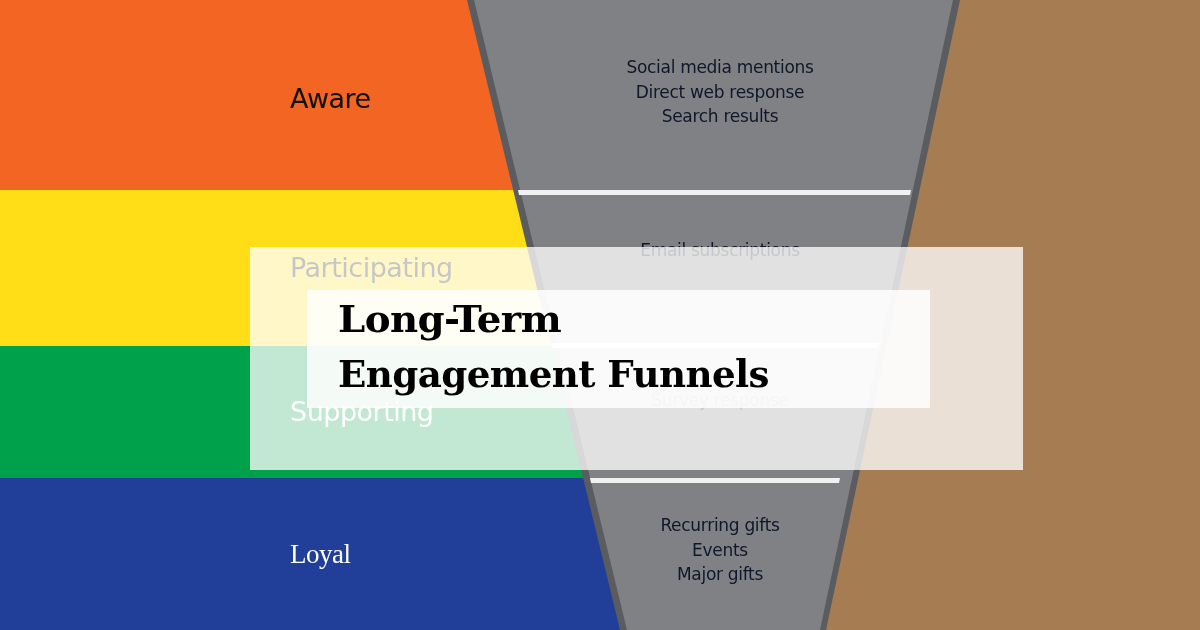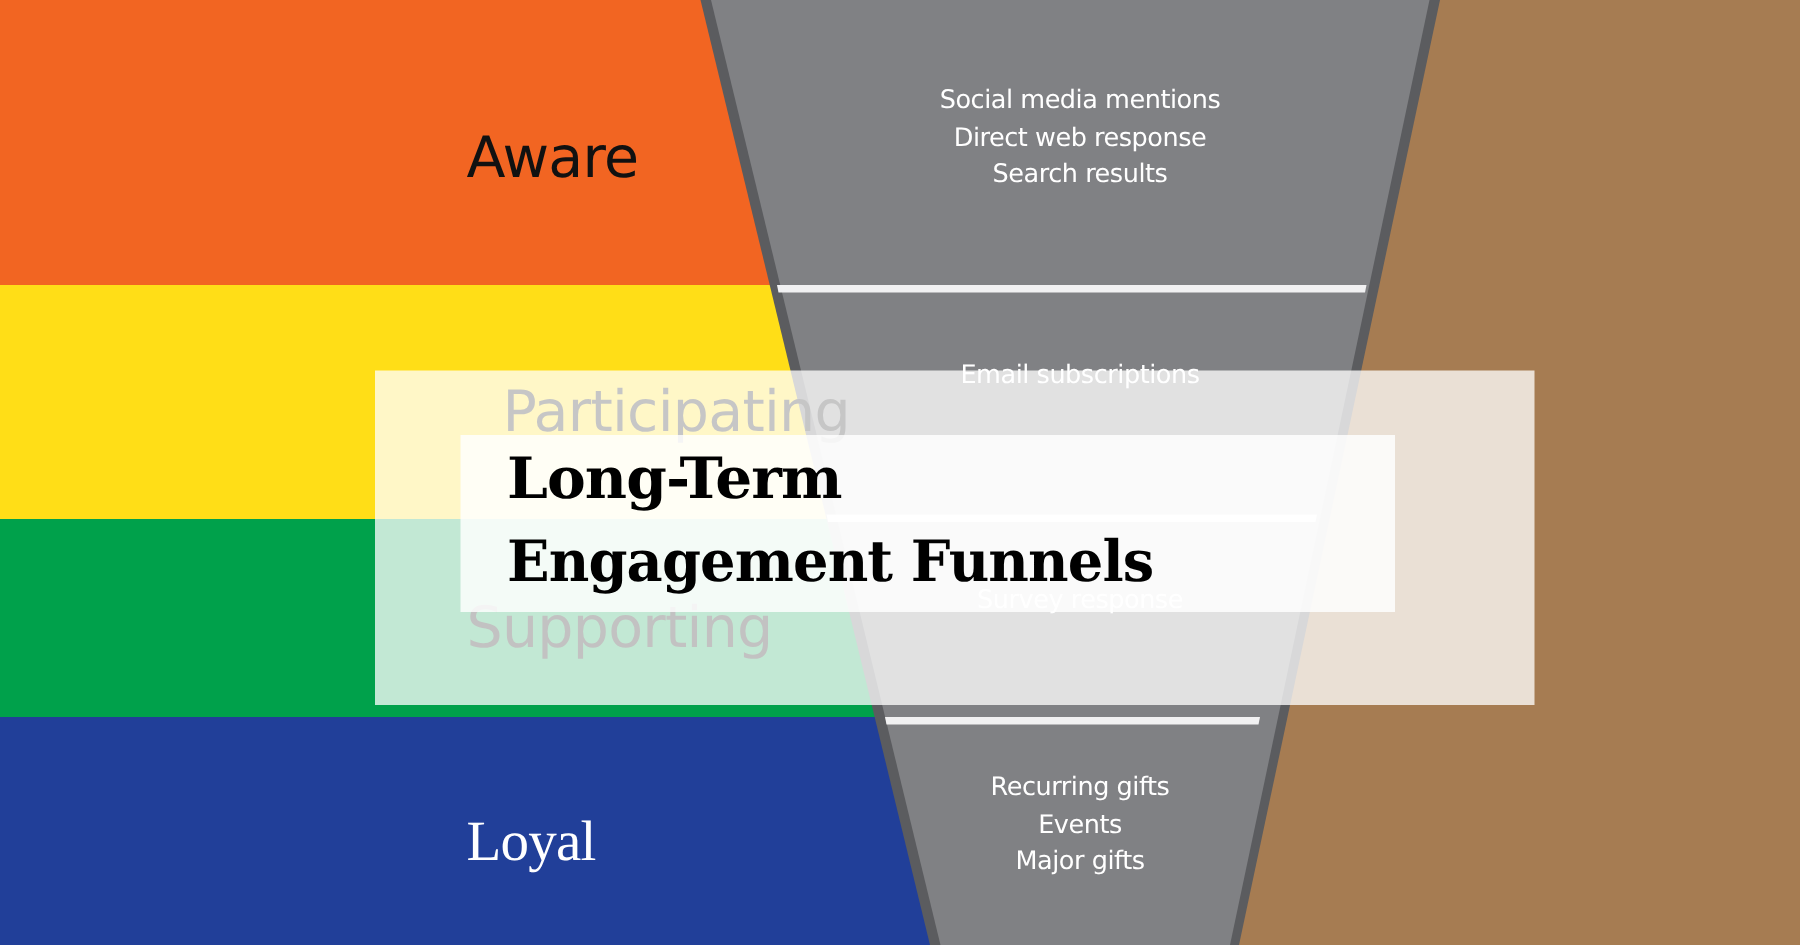--- a/index.html
+++ b/index.html
@@ -1,20 +1,20 @@
 <!DOCTYPE html>
 <html><head>
 <meta charset="utf-8">
 <style>
   html, body { margin: 0; padding: 0; }
   body { width: 1200px; height: 630px; position: relative; overflow: hidden; background: #a67c52; font-family: "Liberation Sans", sans-serif; }
   .band { position: absolute; left: 0; width: 1200px; }
-  .stage-label { position: absolute; left: 311px; font-family: "DejaVu Sans", sans-serif; font-size: 38px; letter-spacing: -0.5px; }
+  .stage-label { position: absolute; left: 290px; font-family: "DejaVu Sans", sans-serif; font-size: 27px; letter-spacing: -0.5px; }
   svg.funnel { position: absolute; left: 0; top: 0; }
-  .items { position: absolute; left: 560px; width: 320px; text-align: center; color: #ffffff; font-family: "DejaVu Sans", sans-serif; font-size: 17px; line-height: 24.5px; letter-spacing: -0.3px; }
+  .items { position: absolute; left: 560px; width: 320px; text-align: center; color: #0f172a; font-family: "DejaVu Sans", sans-serif; font-size: 17px; line-height: 24.5px; letter-spacing: -0.3px; }
   .items div { white-space: nowrap; }
   .overlay { position: absolute; left: 250px; top: 247px; width: 773px; height: 223px; background: rgba(255,255,255,0.76); }
   .title-box { position: absolute; left: 307px; top: 290px; width: 623px; height: 118px; background: rgba(255,255,255,0.82); }
   .title { position: absolute; left: 338px; font-family: "DejaVu Serif", serif; font-weight: bold; font-size: 38px; color: #000; white-space: nowrap; letter-spacing: -0.6px; transform-origin: left top; }
 </style>
 </head>
 <body>
 
 <div class="band" style="top:0;height:190px;background:#f26522;"></div>
 <div class="band" style="top:190px;height:156px;background:#ffde17;"></div>
@@ -24,22 +24,22 @@
 <svg class="funnel" width="1200" height="630">
   <polygon points="958,0 1200,0 1200,630 806,630" fill="#a67c52"></polygon>
   <polygon points="467,0 960,0 826,630 620,630" fill="#5b5c5f"></polygon>
   <polygon points="474,0 953,0 820,630 627,630" fill="#808184"></polygon>
   <polygon points="518,190 911,190 910,195 519,195" fill="#f1f1f2"></polygon>
   <polygon points="551,343 878,343 877,348 552,348" fill="#f1f1f2"></polygon>
   <polygon points="590,478 840,478 839,483 591,483" fill="#f1f1f2"></polygon>
 </svg>
 
 <div class="stage-label" style="top:83px;color:#111;">Aware</div>
-<div class="stage-label" style="top:252px;color:#111;margin-left:24px;">Participating</div>
-<div class="stage-label" style="top:396px;color:#000000;">Supporting</div>
+<div class="stage-label" style="top:252px;color:#111;">Participating</div>
+<div class="stage-label" style="top:396px;color:#ffffff;">Supporting</div>
 <div class="stage-label" style="top:539px;color:#ffffff;font-family:Liberation Serif, serif;">Loyal</div>
 
 <div class="items" style="top:55px;">
   <div>Social media mentions</div>
   <div>Direct web response</div>
   <div>Search results</div>
 </div>
 <div class="items" style="top:238px;">
   <div>Email subscriptions</div>
 </div>

